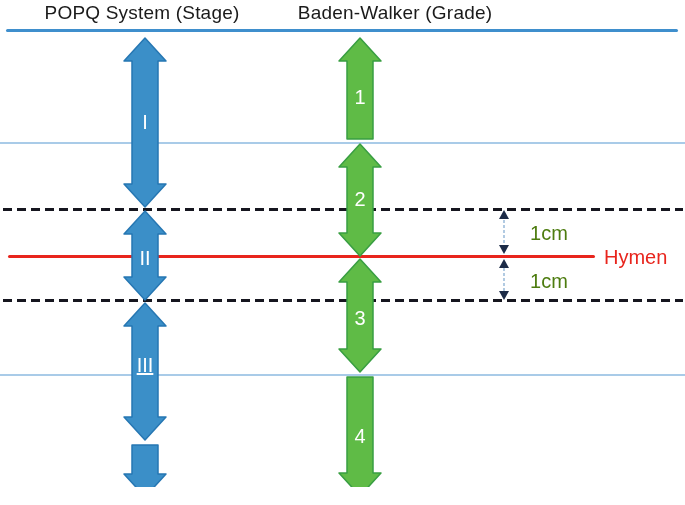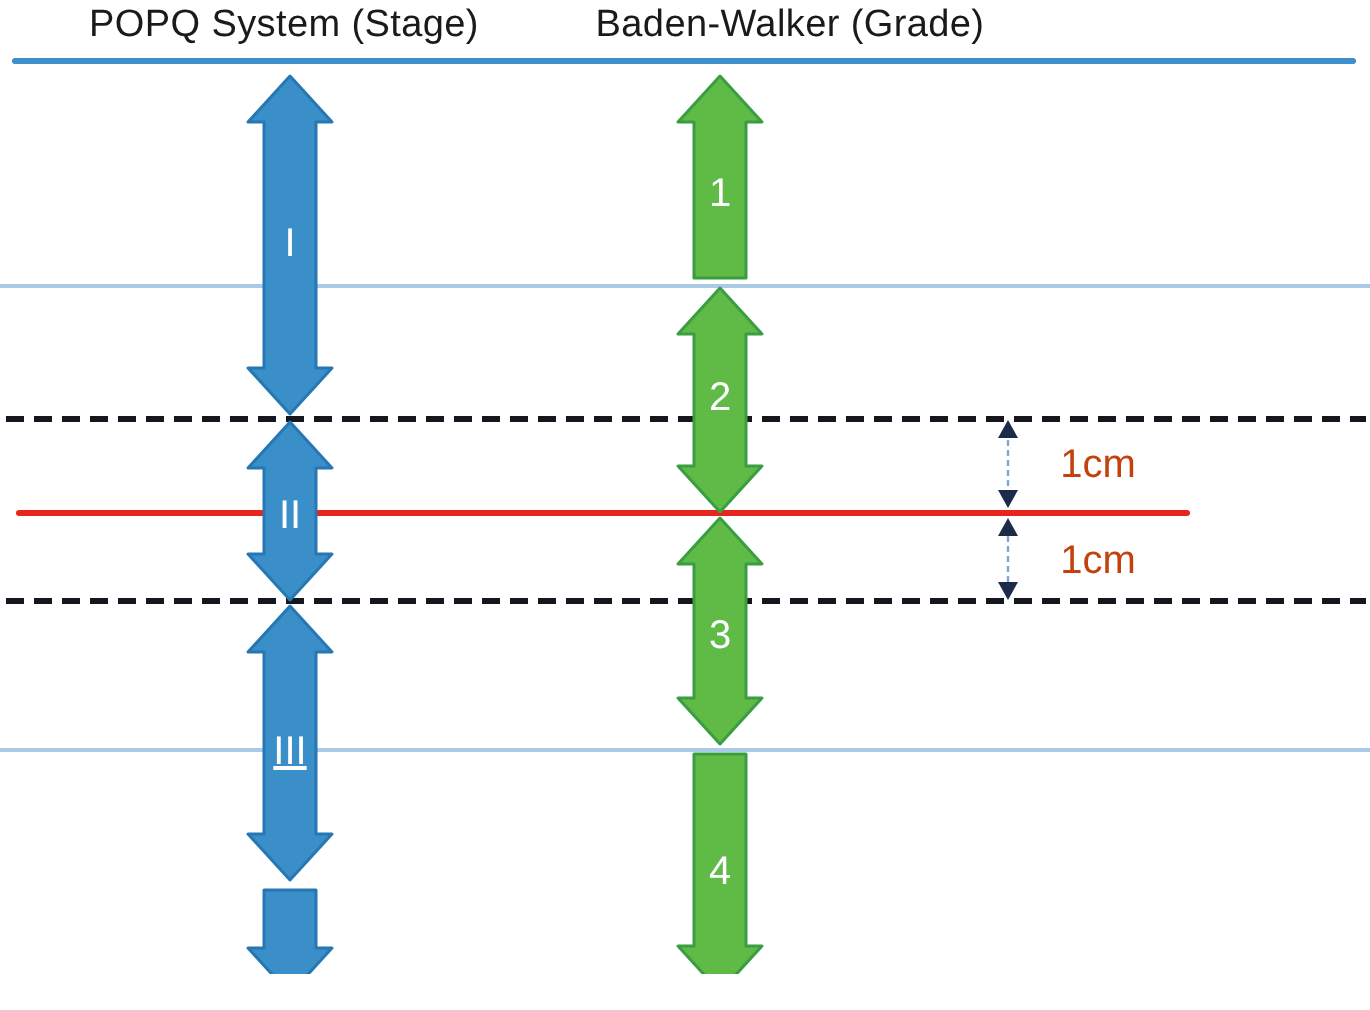--- a/index.html
+++ b/index.html
@@ -70,21 +70,21 @@
     position: absolute;
     transform: translate(-50%, -50%);
     color: #ffffff;
     font-size: 20px;
     line-height: 1;
     white-space: nowrap;
   }
   .measure-label {
     position: absolute;
     transform: translate(-50%, -50%);
-    color: #c2410c;
+    color: #4d7c0f;
     font-size: 20px;
     white-space: nowrap;
   }
   .hymen-label {
     position: absolute;
     transform: translate(0, -50%);
     color: var(--hymen-line, #e8251d);
     font-size: 20px;
     white-space: nowrap;
   }
@@ -124,24 +124,25 @@
     </g>
     <g>
       <line class="measure-line" x1="504" y1="263" x2="504" y2="295"></line>
       <polygon class="measure-head" points="504,259 509,268 499,268"></polygon>
       <polygon class="measure-head" points="504,300 509,291 499,291"></polygon>
     </g>
   </svg>
 
   <span class="arrow-label" style="left:145px; top:122px;">I</span>
   <span class="arrow-label" style="left:145px; top:258px;text-align:center;">II</span>
-  <span class="arrow-label" style="left:145px; top:376px;text-decoration:underline;">III</span>
+  <span class="arrow-label" style="left:145px; top:365px;text-decoration:underline;">III</span>
   <span class="arrow-label" style="left:146px; top:467px;margin-top:44px;">IV</span>
 
   <span class="arrow-label" style="left:360px; top:97px;">1</span>
   <span class="arrow-label" style="left:360px; top:199px;">2</span>
   <span class="arrow-label" style="left:360px; top:318px;">3</span>
   <span class="arrow-label" style="left:360px; top:436px;">4</span>
 
   <span class="measure-label" style="left:549px; top:233px;">1cm</span>
   <span class="measure-label" style="left:549px; top:281px;">1cm</span>
 
+  <span class="hymen-label" style="left:604px; top:257px;">Hymen</span>
 </div>
 
 </body></html>

